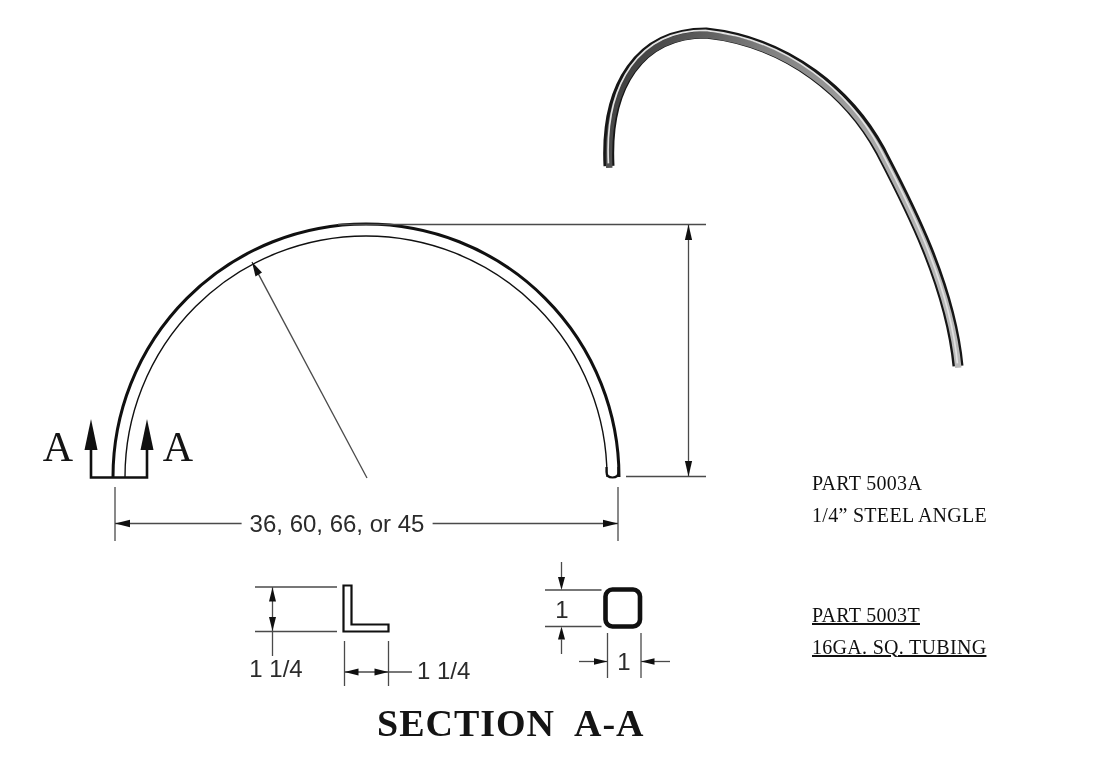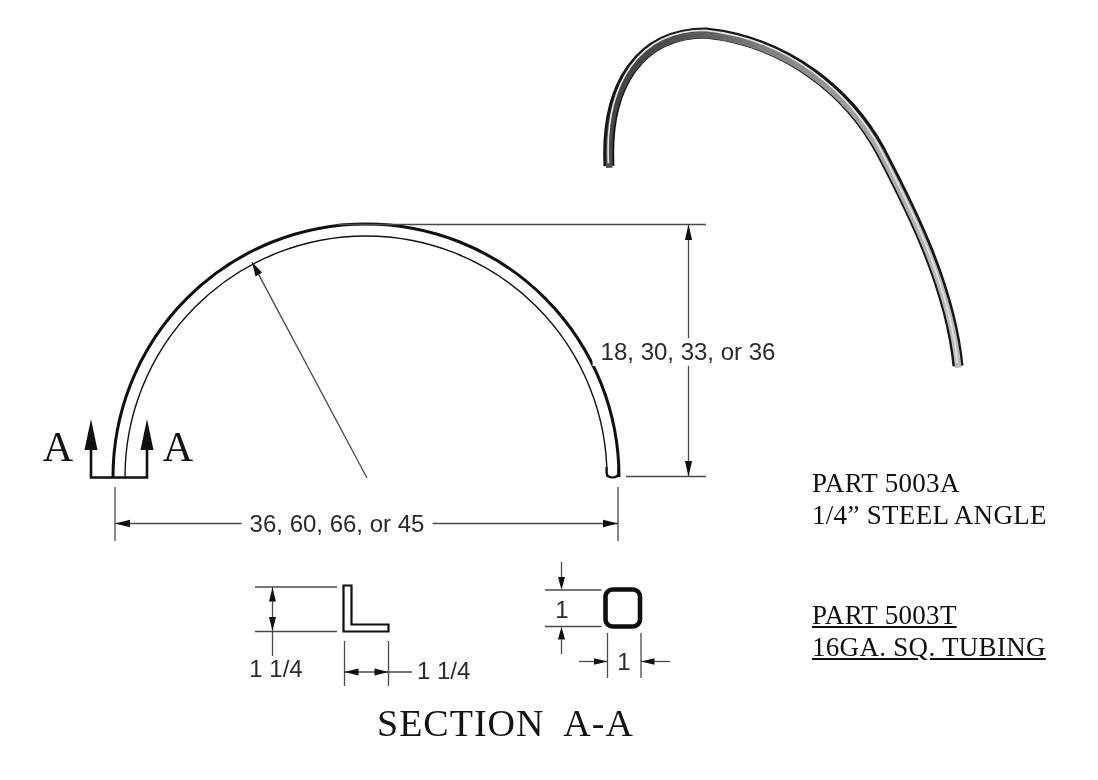--- a/index.html
+++ b/index.html
@@ -30,34 +30,35 @@
     font-family: "Liberation Serif", serif;
     font-size: 42px;
     color: #141414;
     line-height: 1;
     transform: translate(-50%, -50%);
   }
 
   .part-block {
     position: absolute;
     font-family: "Liberation Serif", serif;
-    font-size: 27px;
+    font-size: 20px;
     color: #101010;
     letter-spacing: 0.3px;
   }
   .part-block div { line-height: 31.5px; white-space: nowrap; }
 
   .drawing-title {
     position: absolute;
     font-family: "Liberation Serif", serif;
     font-size: 38px;
     color: #141414;
     letter-spacing: 1px;
     white-space: pre;
     line-height: 1;
+    font-weight: bold;
   }
 </style>
 </head>
 <body>
 
 <div class="canvas">
 
   <svg width="1098" height="780" viewBox="0 0 1098 780">
     <defs>
       <linearGradient id="isoGrad" gradientUnits="userSpaceOnUse" x1="612" y1="90" x2="960" y2="260">
@@ -124,21 +125,20 @@
       <line x1="607.5" y1="633" x2="607.5" y2="678" stroke="#4a4a4a" stroke-width="1.3"></line>
       <line x1="641" y1="633" x2="641" y2="678" stroke="#4a4a4a" stroke-width="1.3"></line>
       <line x1="579" y1="661.5" x2="607.5" y2="661.5" stroke="#4a4a4a" stroke-width="1.3"></line>
       <polygon points="607.5,661.5 594,658.2 594,664.8" fill="#101010"></polygon>
       <line x1="641" y1="661.5" x2="670" y2="661.5" stroke="#4a4a4a" stroke-width="1.3"></line>
       <polygon points="641,661.5 654.5,658.2 654.5,664.8" fill="#101010"></polygon>
     </g>
   </svg>
 
 
-  <div class="lbl centered masked" style="left:688px; top:352px;">18, 30, 33, or 36</div>
 
   <div class="lbl centered masked" style="left:337px; top:524px;">36, 60, 66, or 45</div>
 
   <div class="section-letter" style="left:58px; top:447px;">A</div>
 
   <div class="section-letter" style="left:178px; top:447px;">A</div>
 
   <div class="lbl centered" style="left:276px; top:669px;">1 1/4</div>
 
   <div class="lbl vcentered" style="left:417px; top:671px;">1 1/4</div>

